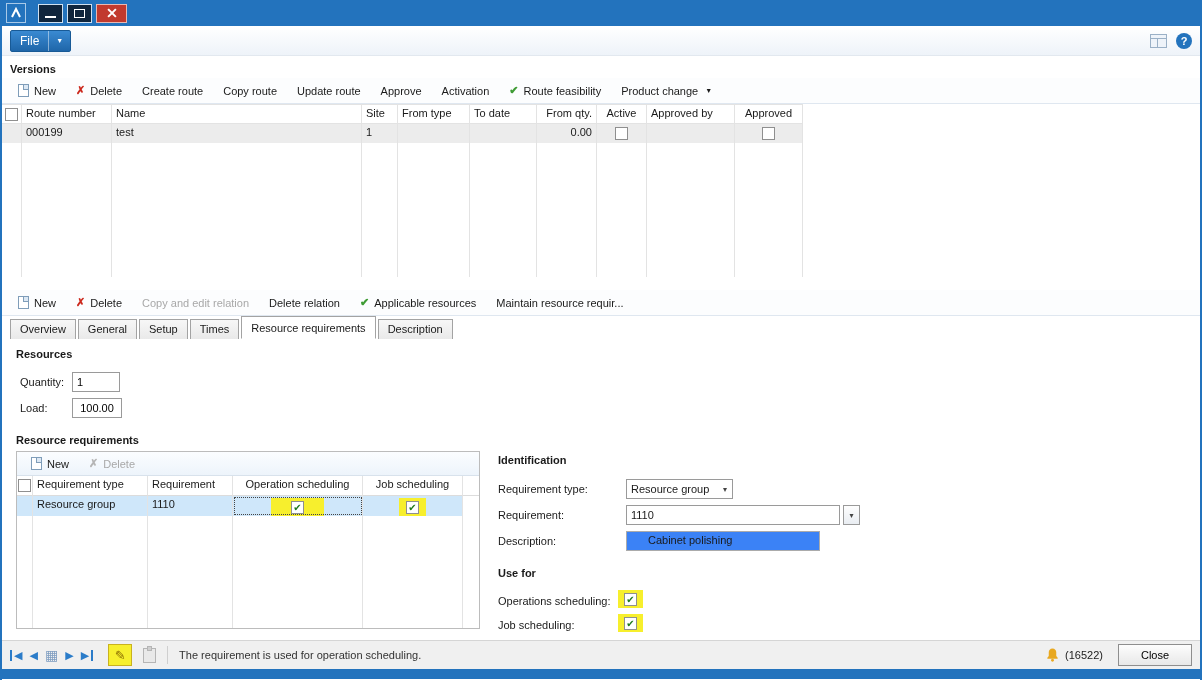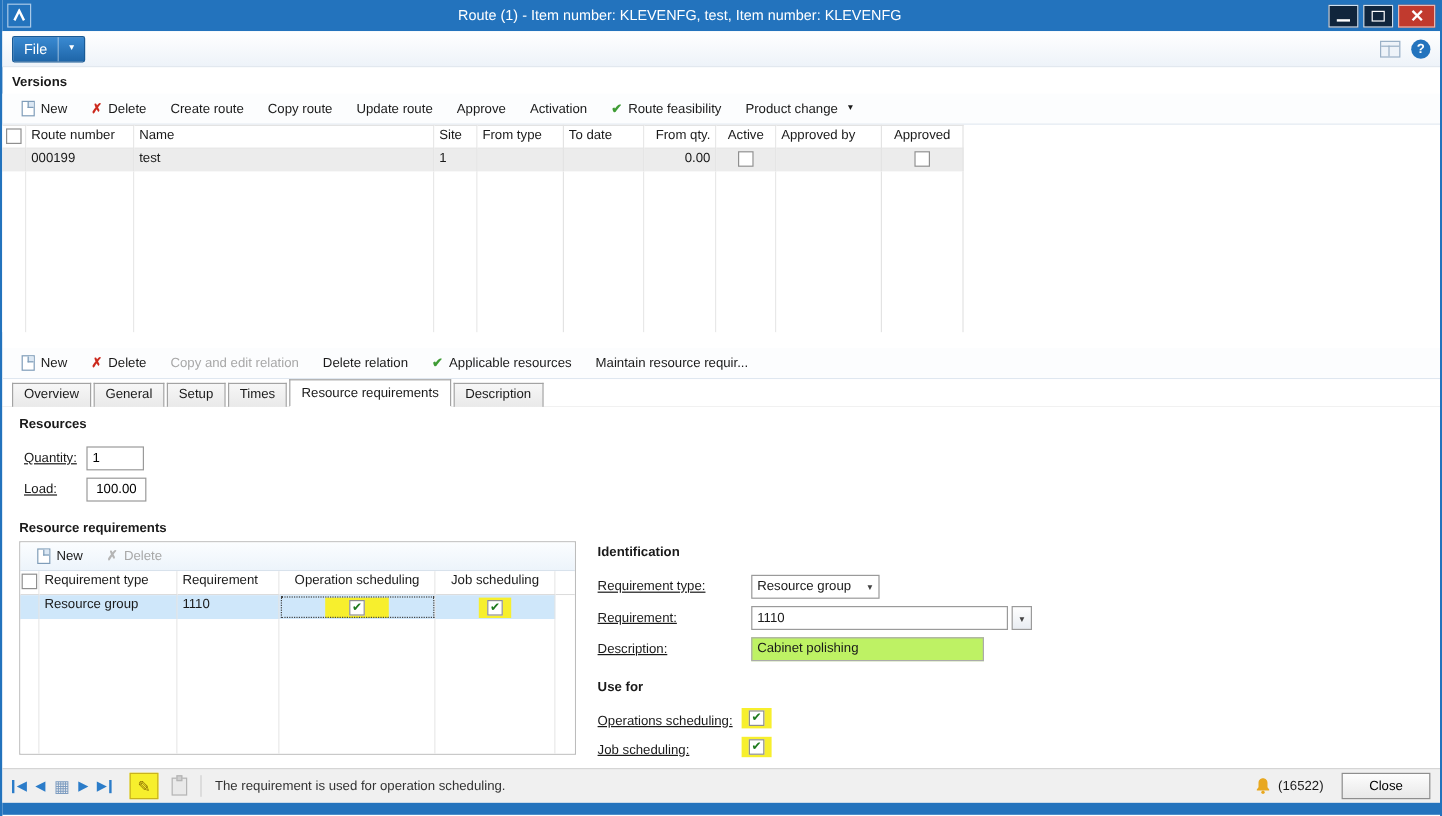--- a/index.html
+++ b/index.html
@@ -62,21 +62,21 @@
   .gap-band { flex:none; height:13px; background:#fff; }
 
   
   .tabs { flex:none; height:23px; display:flex; align-items:flex-end; padding-left:8px; background:#fff; position:relative; z-index:2; margin-bottom:-1px; }
   .tab { height:20px; border:1px solid #a3a3a3; border-bottom:none; background:linear-gradient(#f7f7f7,#e9e9e9); padding:3px 9px 12px; margin-right:2px; cursor:pointer; white-space:nowrap; }
   .tab.active { height:23px; background:#fff; border-bottom:1px solid #fff; padding-top:5px; }
 
   
   .content { flex:none; height:302px; border-top:1px solid #a3a3a3; background:#fff; position:relative; }
   .bold-lbl { font-weight:bold; position:absolute; }
-  .fld-label { position:absolute; white-space:nowrap;text-decoration:underline; }
+  .fld-label { position:absolute; white-space:nowrap; }
   .txt-input { position:absolute; height:20px; border:1px solid #9a9a9a; background:#fff; font-family:"Liberation Sans",sans-serif; font-size:11px; padding:0 4px; }
   .txt-right { text-align:center; }
 
   .req-panel { position:absolute; left:14px; top:112px; width:464px; height:178px; border:1px solid #bcbcbc; background:#fff; display:flex; flex-direction:column; }
   .panel-toolbar { flex:none; height:24px; background:linear-gradient(#fbfdff,#edf4fb); border-bottom:1px solid #d8e2ec; display:flex; align-items:center; padding:0 4px; }
   .g2-header .g-cell { border-bottom:1px solid #dcdcdc; background:#fff; height:20px; cursor:pointer; }
   .g2-datarow .g-cell { height:20px; background:#cfe7fa; }
   .g2-filler .g-cell { height:112px; background:#fff; }
   .q-sel{width:16px; padding:2px 1px;} .q-type{width:115px;} .q-req{width:85px;}
   .q-op{width:130px; text-align:center;} .q-job{width:100px; text-align:center;}
@@ -85,21 +85,21 @@
 
   .hl { background:#f7ef2d; display:inline-block; }
   .hl-wide { padding:2px 20px; }
   .hl-med { padding:2px 7px; }
   .hl-small { padding:2px 6px; }
 
   .combo { position:absolute; height:20px; border:1px solid #9a9a9a; background:#fff; display:flex; align-items:center; cursor:pointer; }
   .combo-text { flex:1; padding:0 4px; white-space:nowrap; overflow:hidden; }
   .combo-arrow { flex:none; width:14px; text-align:center; font-size:8px; color:#444; }
   .drop-btn { position:absolute; width:17px; height:20px; border:1px solid #9a9a9a; background:linear-gradient(#fefefe,#e9edf2); display:flex; align-items:center; justify-content:center; font-size:8px; color:#444; cursor:pointer; }
-  .readonly-fld { position:absolute; height:20px; background:#bef264; border:1px solid #ababab; padding:2px 4px; white-space:nowrap; }
+  .readonly-fld { position:absolute; height:20px; background:#3b82f6; border:1px solid #ababab; padding:2px 21px; white-space:nowrap; }
 
   
   .statusbar { flex:none; height:29px; background:#f0f0f0; border-top:1px solid #d5d5d5; display:flex; align-items:center; padding:0 8px; gap:7px; }
   .nav-ico { color:#2b7cc9; font-size:11px; cursor:pointer; line-height:1; }
   .nav-first { border-left:2px solid #2b7cc9; padding-left:2px; }
   .nav-last  { border-right:2px solid #2b7cc9; padding-right:2px; }
   .nav-grid { color:#7d9cc0; font-size:14px; cursor:pointer; line-height:1; }
   .edit-btn { width:24px; height:22px; background:#f7ef2d; border:1px solid #c9b21e; display:flex; align-items:center; justify-content:center; color:#8a6d00; font-size:13px; cursor:pointer; margin-left:8px; }
   .paste-ico { width:13px; height:15px; border:1px solid #b5b5b5; background:#e9e9e9; position:relative; cursor:pointer; margin-left:4px; }
   .paste-ico::before { content:""; position:absolute; top:-3px; left:3px; right:3px; height:3px; background:#cfcfcf; border:1px solid #b5b5b5; }
@@ -113,21 +113,20 @@
 <body>
 
 <div class="window">
 
   <div class="titlebar">
     <span class="app-icon">
       <svg width="12" height="12" viewBox="0 0 12 12">
           <path d="M2 10 L6 2 L10 10" stroke="#fff" stroke-width="2" fill="none"></path>
         </svg>
     </span>
-    <span class="title-text">Route (1) - Item number: KLEVENFG, test, Item number: KLEVENFG</span>
     <span class="win-controls">
       <span class="win-btn minimize"></span>
       <span class="win-btn maximize"></span>
       <span class="win-btn close"></span>
     </span>
   </div>
 
   <div class="menubar">
     <div class="file-btn">
       <span class="file-label">File</span>

